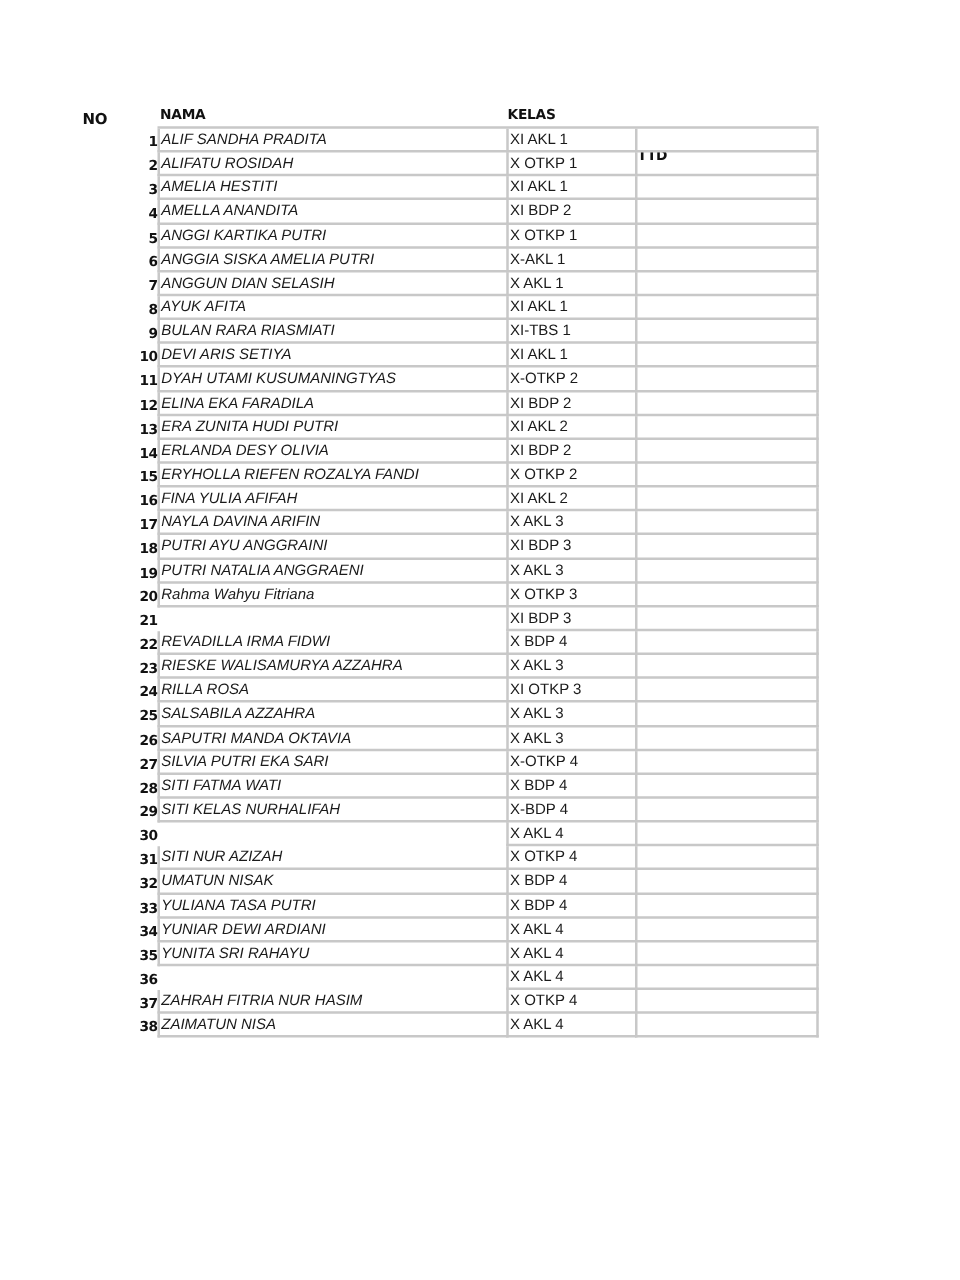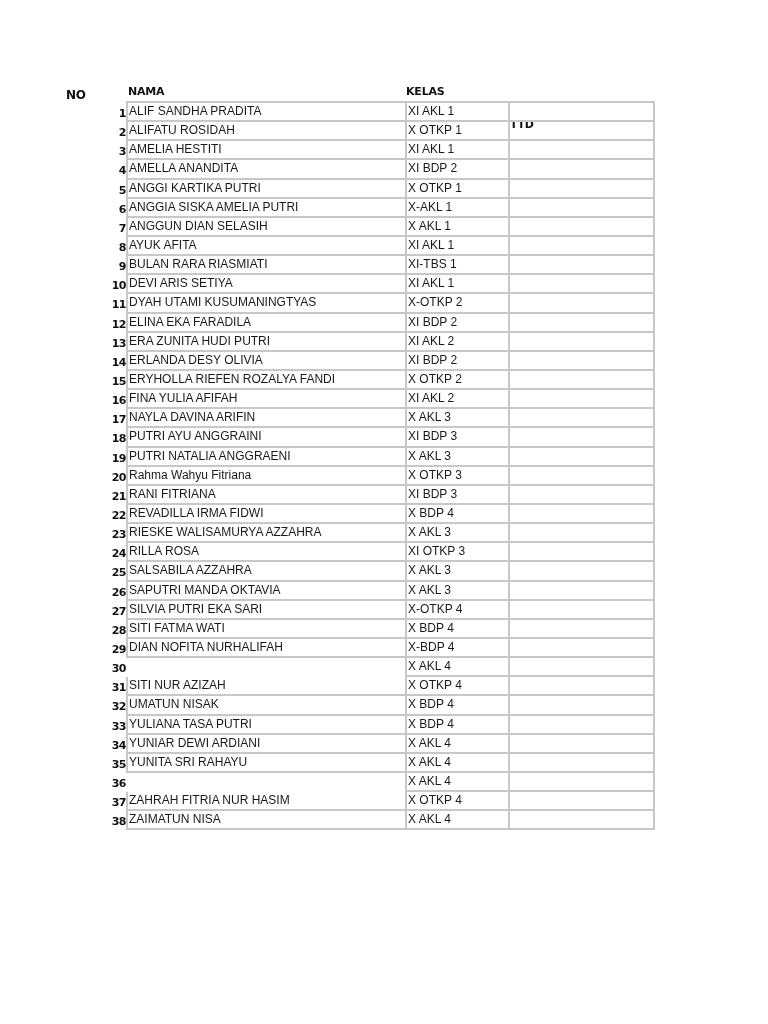--- a/index.html
+++ b/index.html
@@ -61,21 +61,21 @@
       border-left: 2px solid #c8c8c8;
       border-bottom: 2px solid #c8c8c8;
       font-size: 12px;
       line-height: 14px;
       padding-left: 1px;
       padding-top: 1px;
       white-space: nowrap;
       overflow: hidden;
       color: #1a1a1a;
     }
-    .c-name { left: 0; width: 280px; }
+    .c-name { left: 0; width: 280px; font-style: italic; }
     .c-kelas { left: 279px; width: 104px; }
     .c-ttd { left: 382px; width: 147px; border-right: 2px solid #c8c8c8; }
   </style>
 </head>
 <body>
 
 <div>
   <div class="hdr" id="hdr-no">NO</div>
   <div class="hdr" id="hdr-nama">NAMA</div>
   <div class="hdr" id="hdr-kelas">KELAS</div>
@@ -197,21 +197,20 @@
         <div class="cell c-ttd"></div>
       </div>
       <div class="row">
         <span class="num">20</span>
         <div class="cell c-name">Rahma Wahyu Fitriana</div>
         <div class="cell c-kelas">X OTKP 3</div>
         <div class="cell c-ttd"></div>
       </div>
       <div class="row">
         <span class="num">21</span>
-        <div class="cell c-name">RANI FITRIANA</div>
         <div class="cell c-kelas">XI BDP 3</div>
         <div class="cell c-ttd"></div>
       </div>
       <div class="row">
         <span class="num">22</span>
         <div class="cell c-name">REVADILLA IRMA FIDWI</div>
         <div class="cell c-kelas">X BDP 4</div>
         <div class="cell c-ttd"></div>
       </div>
       <div class="row">
@@ -245,21 +244,21 @@
         <div class="cell c-ttd"></div>
       </div>
       <div class="row">
         <span class="num">28</span>
         <div class="cell c-name">SITI FATMA WATI</div>
         <div class="cell c-kelas">X BDP 4</div>
         <div class="cell c-ttd"></div>
       </div>
       <div class="row">
         <span class="num">29</span>
-        <div class="cell c-name">DIAN NOFITA NURHALIFAH</div>
+        <div class="cell c-name">SITI KELAS NURHALIFAH</div>
         <div class="cell c-kelas">X-BDP 4</div>
         <div class="cell c-ttd"></div>
       </div>
       <div class="row">
         <span class="num">30</span>
         <div class="cell c-kelas">X AKL 4</div>
         <div class="cell c-ttd"></div>
       </div>
       <div class="row">
         <span class="num">31</span>

